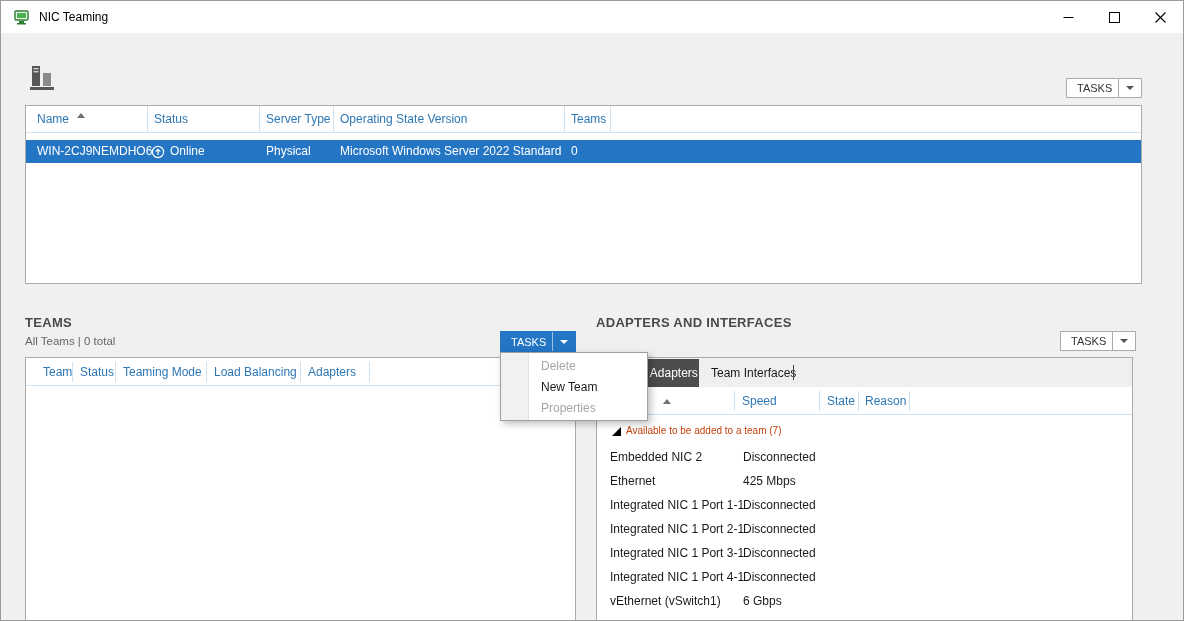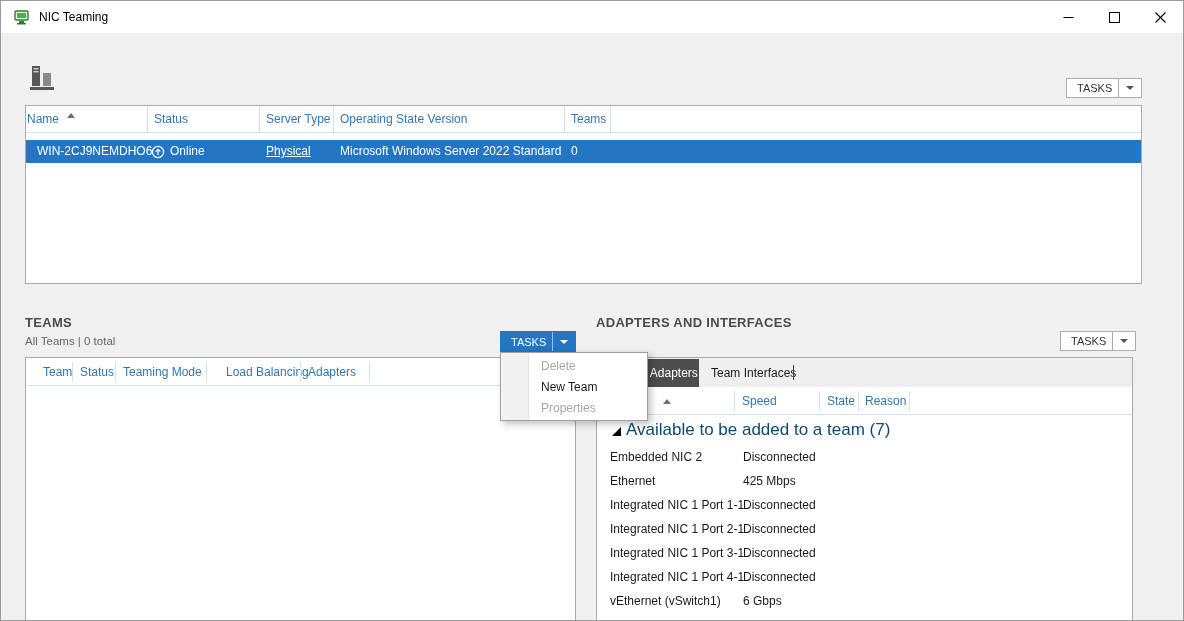--- a/index.html
+++ b/index.html
@@ -47,33 +47,33 @@
   .tasks-btn.open .tasks-divider{background:rgba(255,255,255,.55);}
   .tasks-btn.open .caret{border-top-color:#fff;}
 
   
   .panel{position:absolute;background:#fff;border:1px solid var(--panel-border);}
 
   
   .servers-panel{left:24px;top:104px;width:1117px;height:179px;}
   .srv-header{display:flex;height:27px;border-bottom:1px solid var(--separator);color:var(--header-text);}
   .shc{line-height:27px;padding-left:6px;border-right:1px solid var(--separator);white-space:nowrap;}
-  .shc.c1{width:122px;padding-left:1px;}
+  .shc.c1{width:122px;padding-left:11px;}
   .shc.c2{width:112px;}
   .shc.c3{width:74px;}
   .shc.c4{width:231px;}
   .shc.c5{width:46px;}
   .sort-up{display:inline-block;width:0;height:0;border-left:4px solid transparent;
     border-right:4px solid transparent;border-bottom:5px solid #707070;margin-left:8px;position:relative;top:-5px;}
   .srv-row{display:flex;margin-top:7px;height:23px;line-height:23px;background:var(--accent);
     color:var(--selected-row-text);cursor:default;}
   .src{padding-left:6px;white-space:nowrap;overflow:visible;}
   .src.c1{width:122px;padding-left:11px;}
   .src.c2{width:112px;display:flex;align-items:center;gap:5px;padding-left:3px;}
-  .src.c3{width:74px;text-decoration:underline;}
+  .src.c3{width:74px;}
   .src.c4{width:231px;}
   .src.c5{width:46px;}
 
   
   .teams-panel{left:24px;top:356px;width:551px;height:265px;}
   .teams-header{position:relative;height:28px;border-bottom:1px solid var(--separator);padding-left:24px;}
   .th{position:absolute;top:0;line-height:28px;color:var(--header-text);white-space:nowrap;}
   .vsep{position:absolute;top:4px;height:20px;width:1px;background:var(--separator);}
 
   
@@ -82,21 +82,21 @@
   .tab.active{position:absolute;left:5px;top:1px;width:97px;height:28px;background:var(--tab-active-bg);
     color:#fff;text-align:center;line-height:28px;cursor:default;}
   .tab.plain{position:absolute;left:108px;top:1px;height:28px;line-height:28px;padding:0 6px;color:#1a1a1a;cursor:default;}
   .tab-caret{position:absolute;left:196px;top:7px;width:1px;height:15px;background:#444;}
   .adp-header{position:relative;height:28px;border-bottom:1px solid var(--separator);}
   .adp-sort{position:absolute;left:66px;top:12px;width:0;height:0;border-left:4px solid transparent;
     border-right:4px solid transparent;border-bottom:5px solid #707070;}
   .group-row{position:relative;height:30px;cursor:default;}
   .tri{position:absolute;left:15px;top:12px;width:0;height:0;
     border-bottom:9px solid #000;border-left:9px solid transparent;}
-  .group-label{position:absolute;left:29px;top:50%;transform:translateY(-50%);font-size:17px;color:#0c4a6e;}
+  .group-label{position:absolute;left:29px;top:50%;transform:translateY(-50%);font-size:10px;color:#c2410c;}
   .adp-row{position:relative;height:24px;line-height:24px;cursor:default;}
   .a-name{position:absolute;left:13px;white-space:nowrap;}
   .a-speed{position:absolute;left:146px;white-space:nowrap;}
 
   
   .menu{position:absolute;left:499px;top:351px;width:148px;height:69px;background:#fff;
     border:1px solid #a0a0a0;box-shadow:3px 3px 7px rgba(0,0,0,.25);z-index:60;padding-top:3px;}
   .menu-gutter{position:absolute;left:0;top:0;bottom:0;width:28px;background:#f1f1f2;border-right:1px solid #e2e2e2;}
   .menu-item{position:relative;height:21px;line-height:21px;padding-left:40px;color:#1a1a1a;cursor:default;}
   .menu-item.disabled{color:var(--disabled-text);}
@@ -184,21 +184,21 @@
     <span>TASKS</span>
     <span class="tasks-divider"></span>
     <span class="caret"></span>
   </div>
 
   <div class="panel teams-panel">
     <div class="teams-header">
       <span class="th" style="left:17px">Team</span>
       <span class="th" style="left:54px">Status</span>
       <span class="th" style="left:97px">Teaming Mode</span>
-      <span class="th" style="left:200px">Load Balancing</span>
+      <span class="th" style="left:188px">Load Balancing</span>
       <span class="th" style="left:282px">Adapters</span>
       <i class="vsep" style="left:46px"></i>
       <i class="vsep" style="left:89px"></i>
       <i class="vsep" style="left:180px"></i>
       <i class="vsep" style="left:274px"></i>
       <i class="vsep" style="left:343px"></i>
     </div>
   </div>
 
   <div class="menu">

